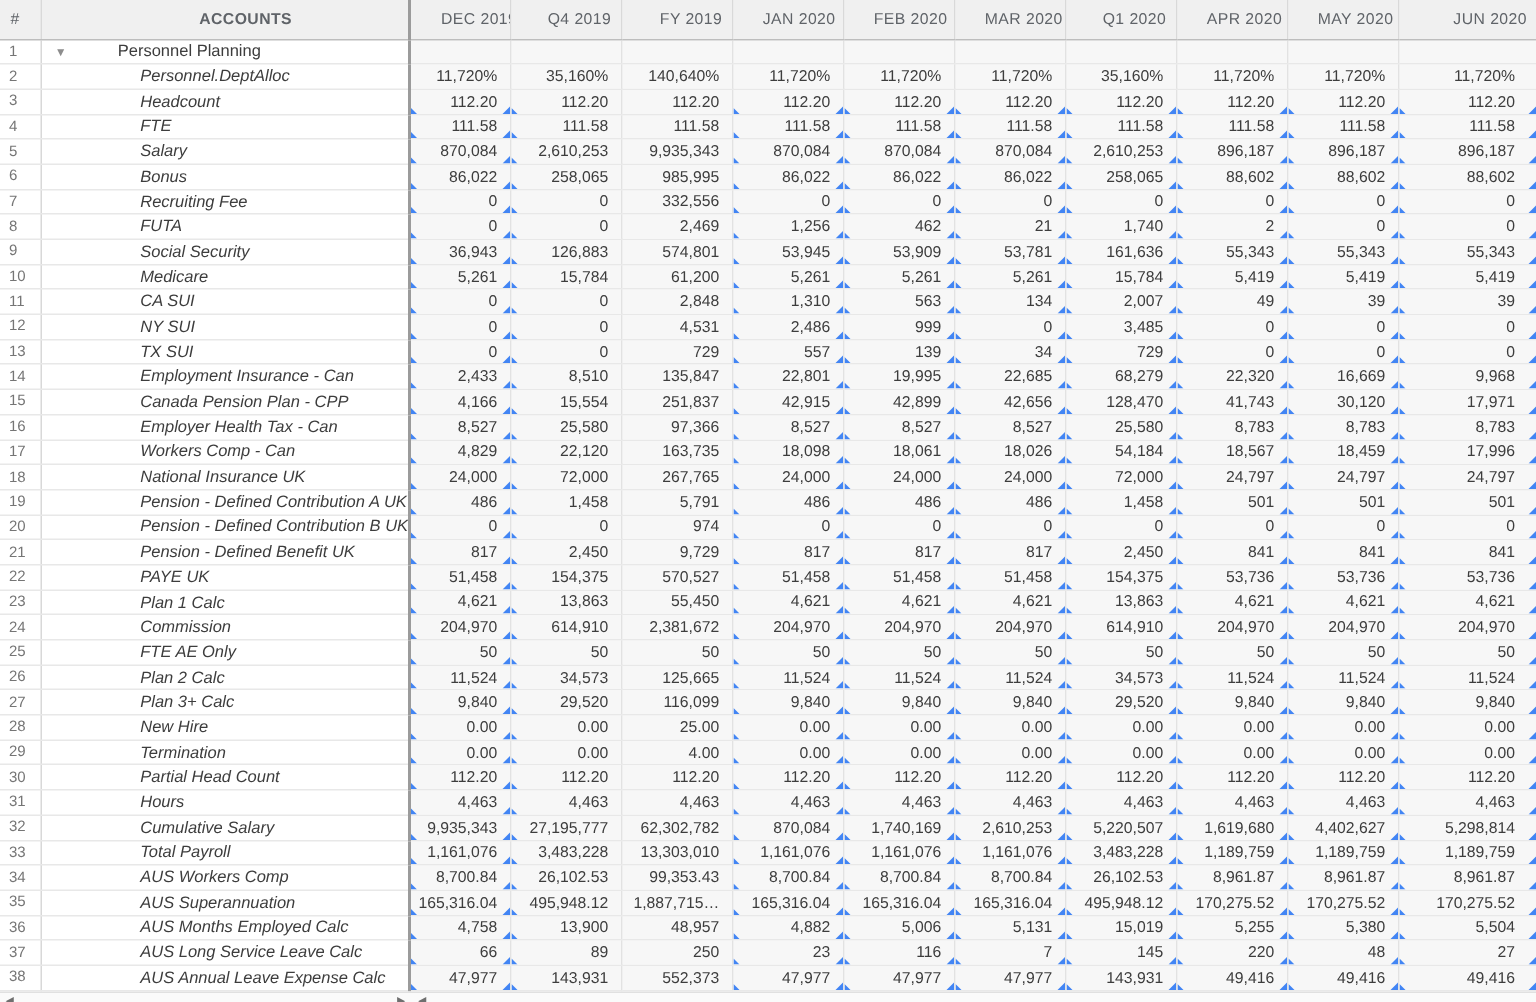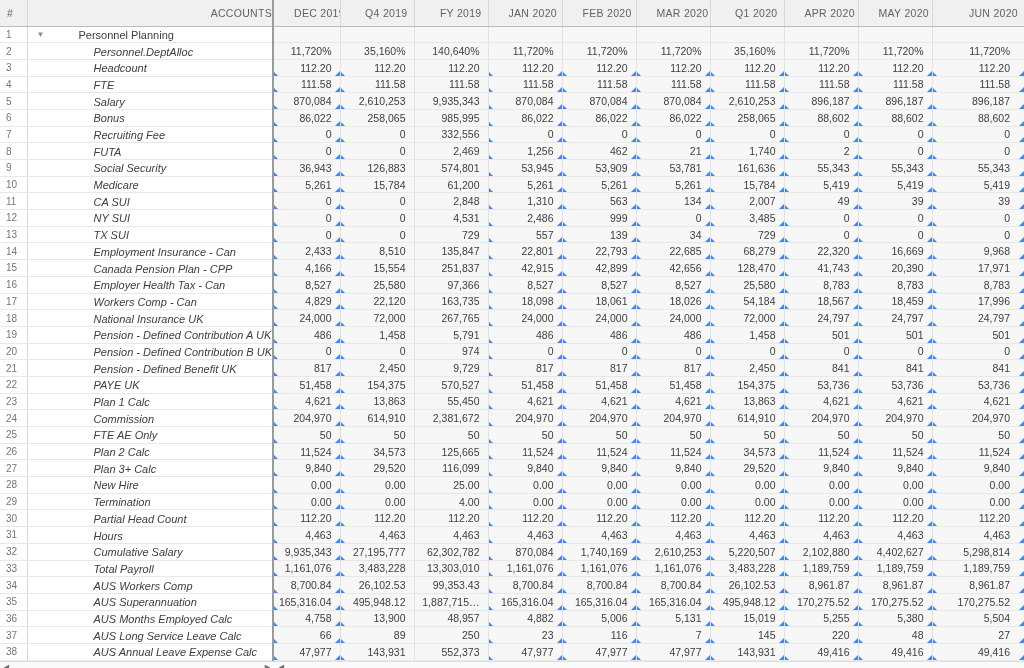--- a/index.html
+++ b/index.html
@@ -7,21 +7,21 @@
   html,body { width:1024px; height:668px; overflow:hidden; background:#fff;
     font-family:"Liberation Sans", sans-serif; }
   table { border-collapse:collapse; table-layout:fixed; width:1024px; }
   col.c-num { width:27px; } col.c-acct { width:246px; }
   col.c-dec { width:67px; } col.c-mid { width:74px; } col.c-last { width:92px; }
 
   th { height:26px; background:#f0f0f0; color:#5f6368; font-size:10.5px; font-weight:400;
        letter-spacing:.3px; border-bottom:1px solid #bdbdbd; border-right:1px solid #d9d9d9;
        white-space:nowrap; overflow:hidden;padding-left:20px; }
   th.h-num { text-align:left; padding-left:7px; }
-  th.h-acct { text-align:right; padding-left:28px; border-right:2px solid #9b9b9b; }
+  th.h-acct { text-align:center; padding-left:28px; border-right:2px solid #9b9b9b;font-weight:bold; }
   th.h-col { text-align:right; padding-right:6px; }
   th:last-child { border-right:none; }
 
   tr.r { height:16.7px; }
   td { font-size:10.5px; color:#3d3d3d; border-bottom:1px solid #e8e8e8;
        white-space:nowrap; overflow:hidden; vertical-align:middle; }
   td.num { color:#757575; font-size:10px; padding-left:6px; background:#fff;
            border-right:1px solid #d8d8d8; }
   td.name { background:#fff; border-right:2px solid #9b9b9b; font-size:11px; }
   td.name .lbl { vertical-align:middle;padding-left:23px; }
@@ -260,39 +260,39 @@
         <td class="val full">0</td>
         <td class="val full">0</td>
       </tr>
       <tr class="r mk">
         <td class="num">14</td>
         <td class="name ind1"><span class="lbl">Employment Insurance - Can</span></td>
         <td class="val full">2,433</td>
         <td class="val left">8,510</td>
         <td class="val none">135,847</td>
         <td class="val full">22,801</td>
-        <td class="val full">22,793</td>
+        <td class="val full">19,995</td>
         <td class="val full">22,685</td>
         <td class="val full">68,279</td>
         <td class="val full">22,320</td>
         <td class="val full">16,669</td>
         <td class="val full">9,968</td>
       </tr>
       <tr class="r mk">
         <td class="num">15</td>
         <td class="name ind1"><span class="lbl">Canada Pension Plan - CPP</span></td>
         <td class="val full">4,166</td>
         <td class="val left">15,554</td>
         <td class="val none">251,837</td>
         <td class="val full">42,915</td>
         <td class="val full">42,899</td>
         <td class="val full">42,656</td>
         <td class="val full">128,470</td>
         <td class="val full">41,743</td>
-        <td class="val full">20,390</td>
+        <td class="val full">30,120</td>
         <td class="val full">17,971</td>
       </tr>
       <tr class="r mk">
         <td class="num">16</td>
         <td class="name ind1"><span class="lbl">Employer Health Tax - Can</span></td>
         <td class="val full">8,527</td>
         <td class="val left">25,580</td>
         <td class="val none">97,366</td>
         <td class="val full">8,527</td>
         <td class="val full">8,527</td>
@@ -515,21 +515,21 @@
       <tr class="r mk">
         <td class="num">32</td>
         <td class="name ind1"><span class="lbl">Cumulative Salary</span></td>
         <td class="val full">9,935,343</td>
         <td class="val left">27,195,777</td>
         <td class="val none">62,302,782</td>
         <td class="val full">870,084</td>
         <td class="val full">1,740,169</td>
         <td class="val full">2,610,253</td>
         <td class="val full">5,220,507</td>
-        <td class="val full">2,102,880</td>
+        <td class="val full">1,619,680</td>
         <td class="val full">4,402,627</td>
         <td class="val full">5,298,814</td>
       </tr>
       <tr class="r mk">
         <td class="num">33</td>
         <td class="name ind1"><span class="lbl">Total Payroll</span></td>
         <td class="val full">1,161,076</td>
         <td class="val left">3,483,228</td>
         <td class="val none">13,303,010</td>
         <td class="val full">1,161,076</td>

